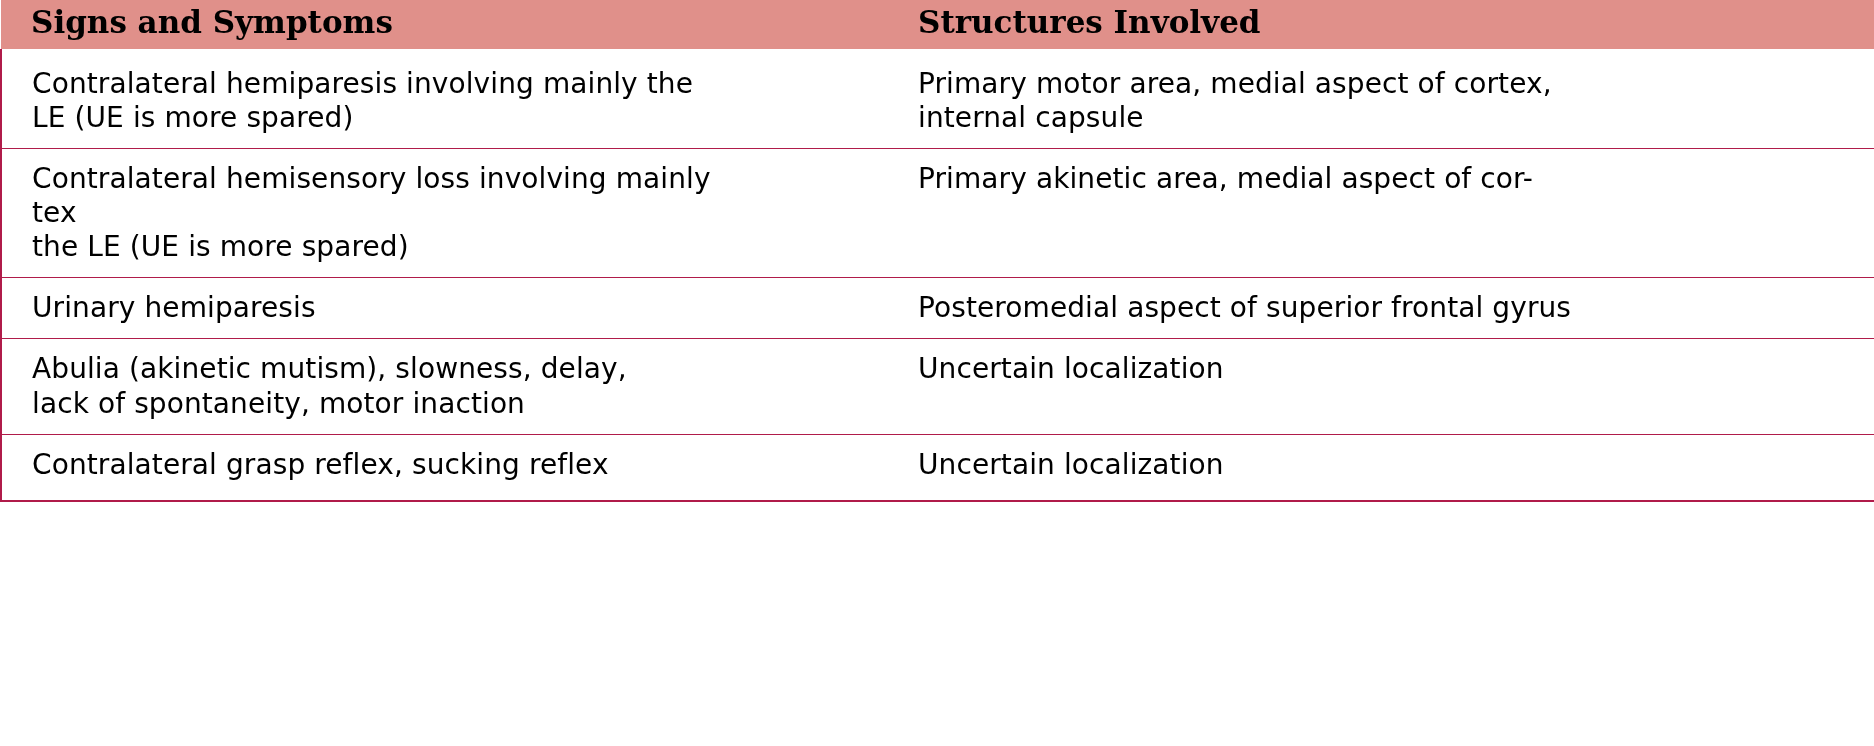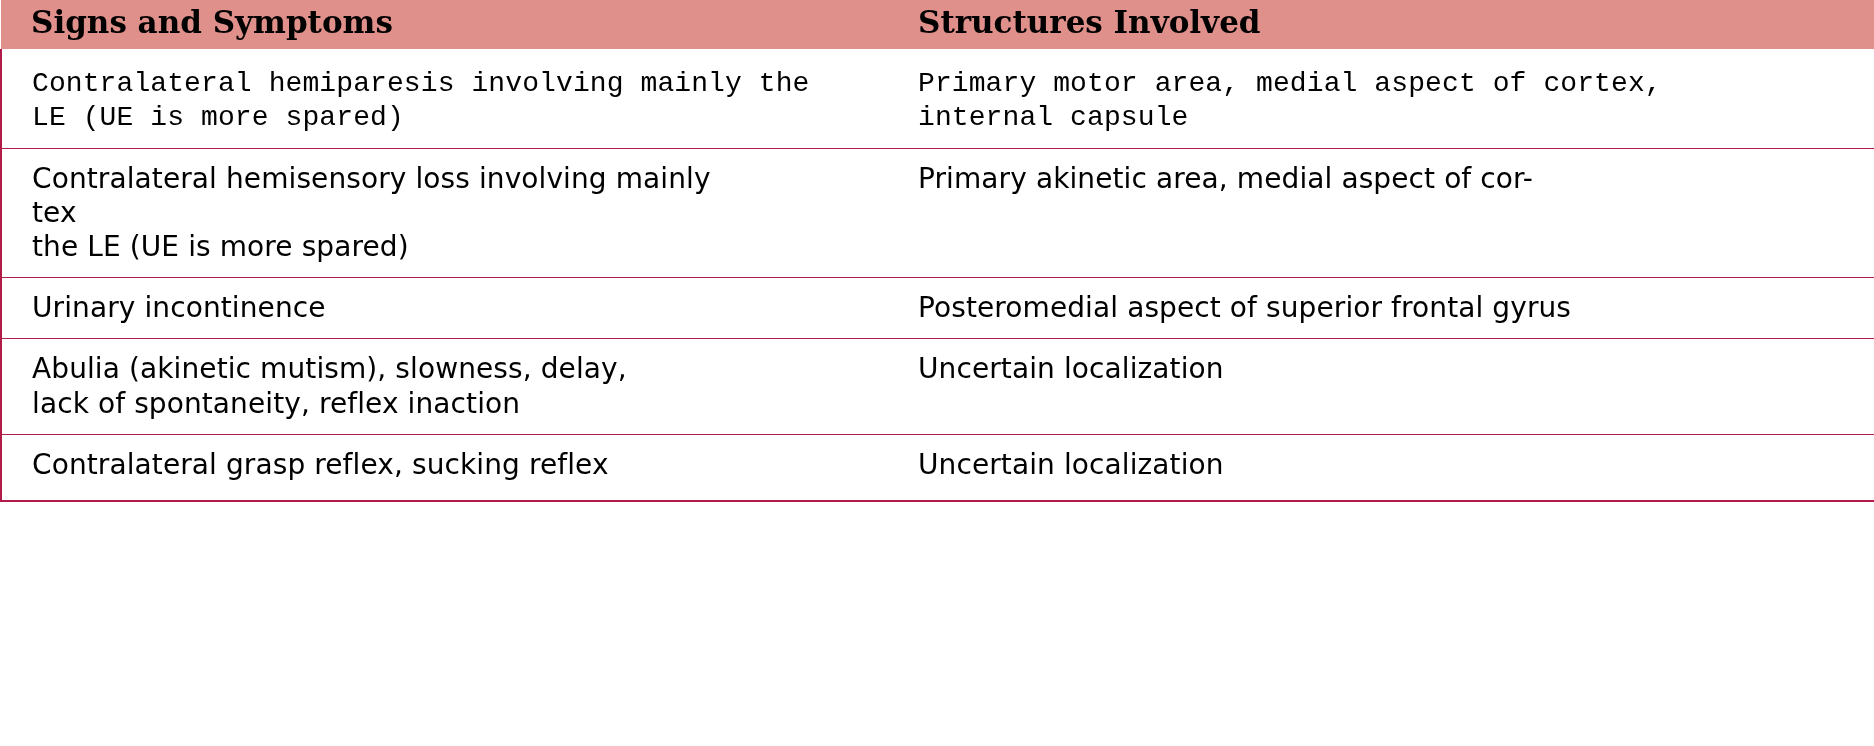--- a/index.html
+++ b/index.html
@@ -55,21 +55,20 @@
     vertical-align: top;
     padding: 13px 14px 13px 30px;
     border-top: 1.5px solid #b01b4a;
     border-bottom: none;
     letter-spacing: 0.1px;
   }
 
   tbody tr:first-child td {
     border-top: none;
     padding-top: 18px;
-    font-family: Liberation Mono, monospace;
   }
 
   tbody td.col-structures {
     padding-left: 12px;
     padding-right: 6px;
   }
 
   tbody tr:last-child td {
     padding-bottom: 18px;
   }
@@ -107,27 +106,27 @@
       </tr>
       <tr>
         <td class="col-signs">
             <span class="line">Contralateral hemisensory loss involving mainly</span>
             <span class="line">tex</span>
             <span class="line">the LE (UE is more spared)</span>
           </td>
         <td class="col-structures">Primary akinetic area, medial aspect of cor-</td>
       </tr>
       <tr>
-        <td class="col-signs">Urinary incontinence</td>
+        <td class="col-signs">Urinary hemiparesis</td>
         <td class="col-structures">Posteromedial aspect of superior frontal gyrus</td>
       </tr>
       <tr>
         <td class="col-signs">
             <span class="line">Abulia (akinetic mutism), slowness, delay,</span>
-            <span class="line">lack of spontaneity, reflex inaction</span>
+            <span class="line">lack of spontaneity, motor inaction</span>
           </td>
         <td class="col-structures">Uncertain localization</td>
       </tr>
       <tr>
         <td class="col-signs">Contralateral grasp reflex, sucking reflex</td>
         <td class="col-structures">Uncertain localization</td>
       </tr>
     </tbody>
   </table>
 </div>

